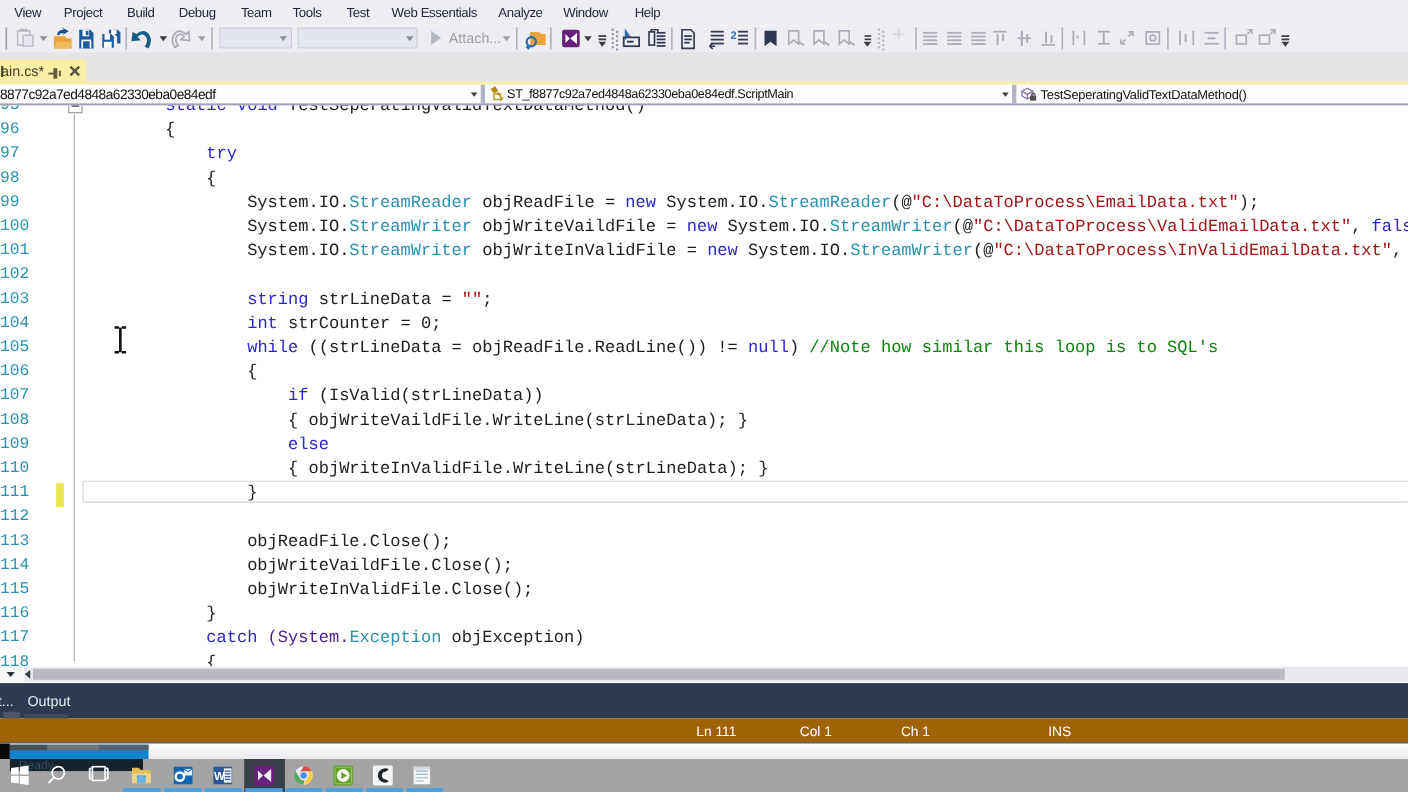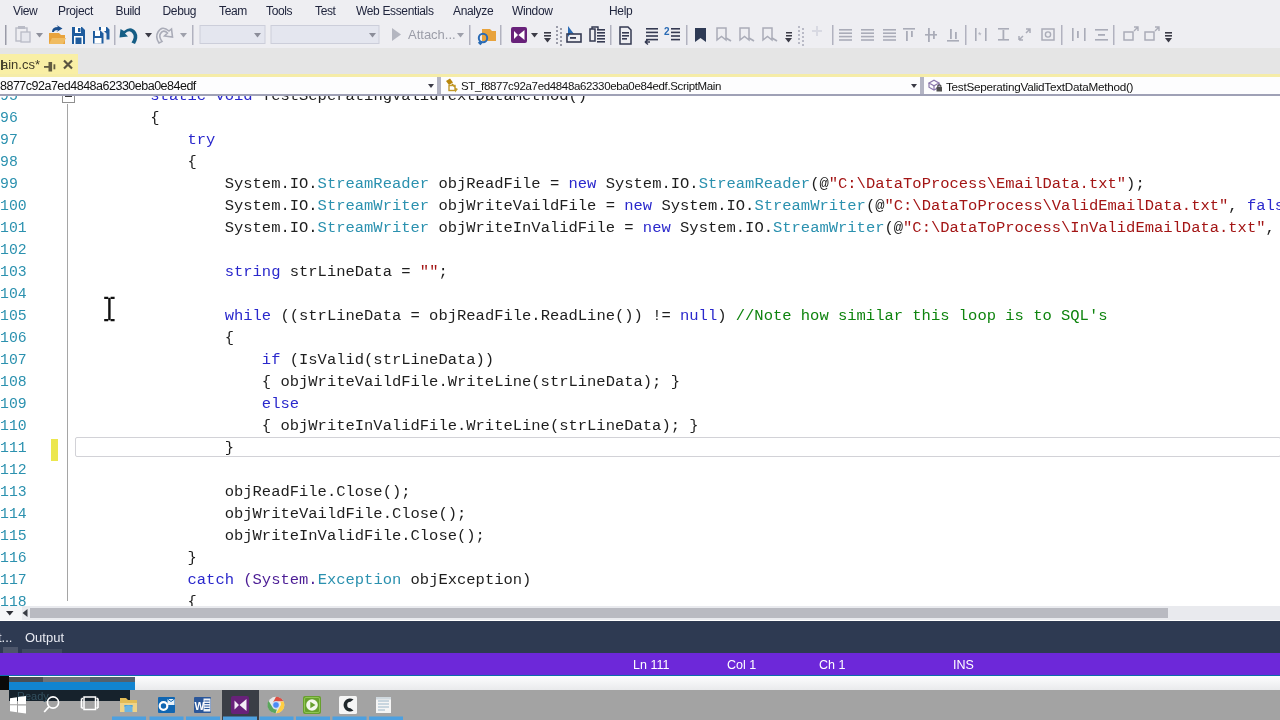--- a/index.html
+++ b/index.html
@@ -33,42 +33,42 @@
   #foldbox div{position:absolute;left:2px;top:0px;width:7px;height:2px;background:#3a3a3a;}
   #chgbar{position:absolute;left:51px;top:343px;width:7px;height:22px;background:#ece74e;}
   #curline{position:absolute;left:75px;top:341px;width:1204px;height:18px;border:1px solid #d2d2d7;border-radius:2px;}
   
   #hscroll{position:absolute;left:0;top:606px;width:1280px;height:14px;background:#e9eaee;}
   #hthumb{position:absolute;left:30px;top:2px;width:1138px;height:10px;background:#b9bac1;}
   
   #outputp{position:absolute;left:0;top:620px;width:1280px;height:33px;background:#2e3a52;border-top:1px solid #ffffff;box-sizing:border-box;}
   #outputp .txt{position:absolute;top:9px;font-size:13px;color:#e8eaf2;}
   
-  #statusbar{position:absolute;left:0;top:653px;width:1280px;height:23px;background:#6d28d9;border-bottom:1px solid #0e6dad;box-sizing:border-box;}
+  #statusbar{position:absolute;left:0;top:653px;width:1280px;height:23px;background:#a16207;border-bottom:1px solid #0e6dad;box-sizing:border-box;}
   #statusbar span{position:absolute;top:5px;font-size:12.5px;color:#ffffff;}
   
   #strip{position:absolute;left:0;top:676px;width:1280px;height:14px;background:linear-gradient(#fdfdfe,#e9eaec);}
   
   #taskbar{position:absolute;left:0;top:690px;width:1280px;height:30px;background:#a3a3a3;}
 </style>
 </head>
 <body>
 
 <div id="menubar">
   <span style="left:13px">View</span>
   <span style="left:58px">Project</span>
   <span style="left:115.5px">Build</span>
   <span style="left:162.5px">Debug</span>
   <span style="left:219px">Team</span>
   <span style="left:266px">Tools</span>
   <span style="left:315px">Test</span>
   <span style="left:356px">Web Essentials</span>
   <span style="left:453px">Analyze</span>
   <span style="left:512px">Window</span>
-  <span style="left:609px">Help</span>
+  <span style="left:577px">Help</span>
 </div>
 
 <div id="toolbar">
     <svg width="1280" height="25" style="position:absolute;left:0;top:0">
       <rect x="5" y="2" width="1.5" height="20" fill="#9a9ba8"></rect>
       <rect x="16" y="5" width="11" height="13" fill="none" stroke="#b9bbc6" stroke-width="1.4"></rect>
       <rect x="18" y="3" width="7" height="3" fill="#b9bbc6"></rect>
       <rect x="21" y="9" width="9" height="10" fill="#e6e7ee" stroke="#b9bbc6" stroke-width="1.3"></rect>
       <path d="M36 10 l7 0 l-3.5 4.5 z" fill="#8e909c"></path>
       <path d="M49 10 h10 l2 2 h4 v9 h-16 z" fill="#e8a33d"></path>
@@ -273,20 +273,21 @@
   <div class="ln" style="top:76.5px">99</div>
   <pre class="cl" style="top:76.5px">                System.IO.<span class="t">StreamReader</span> objReadFile = <span class="k">new</span> System.IO.<span class="t">StreamReader</span>(@<span class="s">"C:\DataToProcess\EmailData.txt"</span>);</pre>
   <div class="ln" style="top:98.5px">100</div>
   <pre class="cl" style="top:98.5px">                System.IO.<span class="t">StreamWriter</span> objWriteVaildFile = <span class="k">new</span> System.IO.<span class="t">StreamWriter</span>(@<span class="s">"C:\DataToProcess\ValidEmailData.txt"</span>, <span class="k">false</span>);</pre>
   <div class="ln" style="top:120.5px">101</div>
   <pre class="cl" style="top:120.5px">                System.IO.<span class="t">StreamWriter</span> objWriteInValidFile = <span class="k">new</span> System.IO.<span class="t">StreamWriter</span>(@<span class="s">"C:\DataToProcess\InValidEmailData.txt"</span>, );</pre>
   <div class="ln" style="top:142.5px">102</div>
   <div class="ln" style="top:164.5px">103</div>
   <pre class="cl" style="top:164.5px">                <span class="k">string</span> strLineData = <span class="s">""</span>;</pre>
   <div class="ln" style="top:186.5px">104</div>
+  <pre class="cl" style="top:186.5px">                <span class="k">int</span> strCounter = 0;</pre>
   <div class="ln" style="top:208.5px">105</div>
   <pre class="cl" style="top:208.5px">                <span class="k">while</span> ((strLineData = objReadFile.ReadLine()) != <span class="k">null</span>) <span class="c">//Note how similar this loop is to SQL's</span></pre>
   <div class="ln" style="top:230.5px">106</div>
   <pre class="cl" style="top:230.5px">                {</pre>
   <div class="ln" style="top:252.5px">107</div>
   <pre class="cl" style="top:252.5px">                    <span class="k">if</span> (IsValid(strLineData))</pre>
   <div class="ln" style="top:274.5px">108</div>
   <pre class="cl" style="top:274.5px">                    { objWriteVaildFile.WriteLine(strLineData); }</pre>
   <div class="ln" style="top:296.5px">109</div>
   <pre class="cl" style="top:296.5px">                    <span class="k">else</span></pre>

